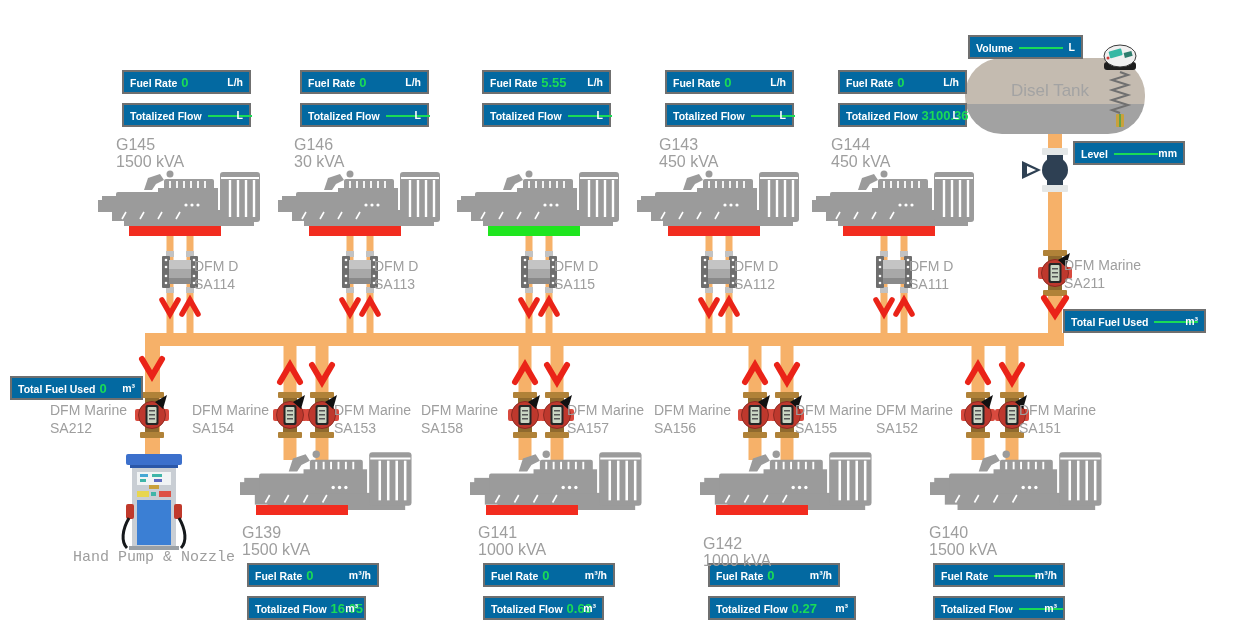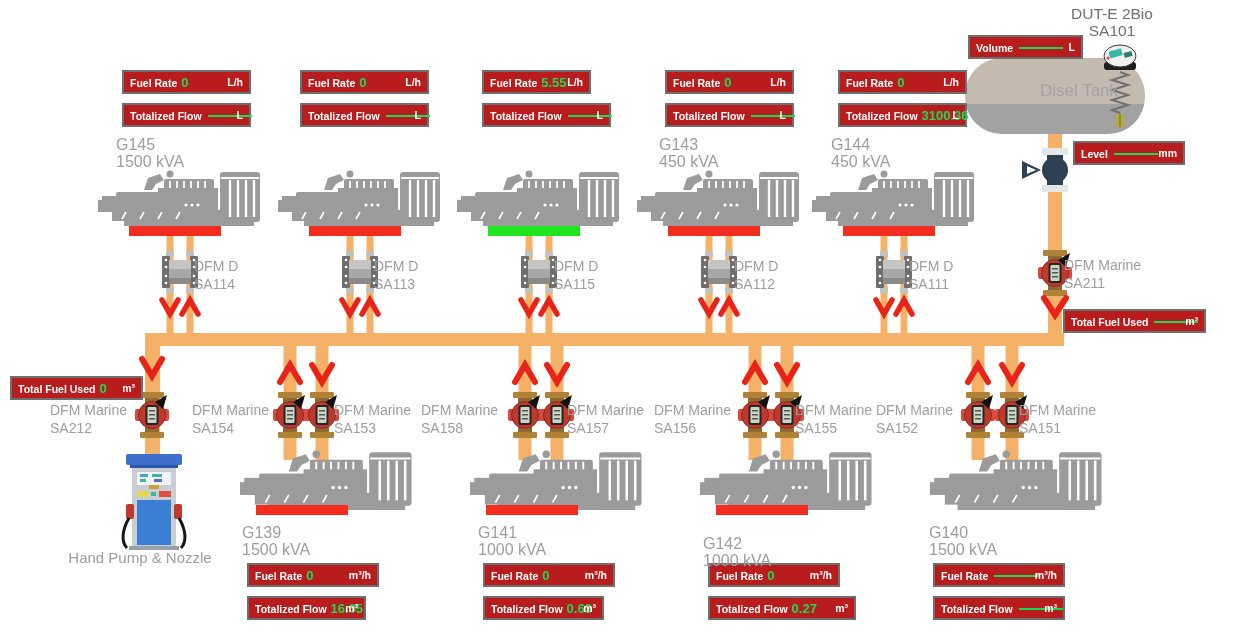--- a/index.html
+++ b/index.html
@@ -1,43 +1,43 @@
 <!DOCTYPE html>
 <html><head>
 <meta charset="utf-8">
 <style>
   html,body{margin:0;padding:0;background:#fff;}
   .stage{position:relative;width:1234px;height:632px;background:#fff;overflow:hidden;
          font-family:"Liberation Sans",sans-serif;}
   .layer{position:absolute;left:0;top:0;}
   
-  .dbox{position:absolute;height:24px;box-sizing:border-box;background:#b91c1c;
+  .dbox{position:absolute;height:24px;box-sizing:border-box;background:#0369a1;
         border:2px solid #6F6F6F;padding:0 6px;line-height:20px;white-space:nowrap;
         z-index:5;}
   .dl{color:#fff;font-weight:700;font-size:10.5px;}
   .dv{color:#1ADB56;font-weight:700;font-size:13px;margin-left:4px;}
   .dv:empty{display:inline-block;width:44px;height:2.5px;background:#1ADB56;
             margin-left:6px;vertical-align:3px;}
   .du{position:absolute;right:6px;top:50%;transform:translateY(-50%);
       color:#fff;font-weight:700;font-size:10.5px;}
   
   .gen{position:absolute;z-index:3;}
   .gen svg{display:block;}
   .gbar{position:absolute;height:10px;width:92px;z-index:4;}
   
   .genname{position:absolute;width:140px;text-align:left;color:#9E9E9E;
            font-size:16px;line-height:17px;z-index:5;}
   .mlabel{position:absolute;width:96px;text-align:left;color:#9E9E9E;
           font-size:14px;line-height:18px;z-index:5;}
-  .tanktitle{position:absolute;left:999px;top:81px;width:160px;text-align:center;
+  .tanktitle{position:absolute;left:970px;top:81px;width:160px;text-align:center;
              color:#A3A3A3;font-size:17px;z-index:2;}
   .dutelabel{position:absolute;left:1044px;top:5px;width:136px;text-align:center;
              color:#6F6F6F;font-size:15.5px;line-height:17px;z-index:5;}
-  .pumplabel{position:absolute;left:40px;top:549px;width:200px;text-align:center;
-             color:#9E9E9E;font-size:15px;z-index:5;}
+  .pumplabel{position:absolute;left:54px;top:549px;width:200px;text-align:center;
+             color:#9E9E9E;font-size:15px;z-index:5;font-family:Liberation Mono, monospace;}
 </style>
 </head>
 <body>
 
 <div class="stage">
 
   <svg class="layer" width="1234" height="632" viewBox="0 0 1234 632">
     <defs>
       <clipPath id="tclip">
           <rect x="965" y="58" width="180" height="76" rx="37"></rect>
@@ -303,21 +303,21 @@
   </div>
   <div class="dbox" style="left:122px;top:103px;width:129px">
     <span class="dl">Totalized Flow</span><span class="dv"></span><span class="du">L</span>
   </div>
   <div class="dbox" style="left:300px;top:70px;width:129px">
     <span class="dl">Fuel Rate</span><span class="dv">0</span><span class="du">L/h</span>
   </div>
   <div class="dbox" style="left:300px;top:103px;width:129px">
     <span class="dl">Totalized Flow</span><span class="dv"></span><span class="du">L</span>
   </div>
-  <div class="dbox" style="left:482px;top:70px;width:109px">
+  <div class="dbox" style="left:482px;top:70px;width:129px">
     <span class="dl">Fuel Rate</span><span class="dv">5.55</span><span class="du">L/h</span>
   </div>
   <div class="dbox" style="left:482px;top:103px;width:129px">
     <span class="dl">Totalized Flow</span><span class="dv"></span><span class="du">L</span>
   </div>
   <div class="dbox" style="left:665px;top:70px;width:129px">
     <span class="dl">Fuel Rate</span><span class="dv">0</span><span class="du">L/h</span>
   </div>
   <div class="dbox" style="left:665px;top:103px;width:129px">
     <span class="dl">Totalized Flow</span><span class="dv"></span><span class="du">L</span>
@@ -364,20 +364,24 @@
     <span class="dl">Total Fuel Used</span><span class="dv"></span><span class="du">m³</span>
   </div>
   <div class="dbox" style="left:10px;top:376px;width:133px">
     <span class="dl">Total Fuel Used</span><span class="dv">0</span><span class="du">m³</span>
   </div>
 
   <div class="genname" style="left:116px;top:136px">
     <div>G145</div>
     <div>1500 kVA</div>
   </div>
+  <div class="genname" style="left:294px;top:136px">
+    <div>G146</div>
+    <div>30 kVA</div>
+  </div>
   <div class="genname" style="left:659px;top:136px">
     <div>G143</div>
     <div>450 kVA</div>
   </div>
   <div class="genname" style="left:831px;top:136px">
     <div>G144</div>
     <div>450 kVA</div>
   </div>
   <div class="genname" style="left:242px;top:524px">
     <div>G139</div>
@@ -451,19 +455,15 @@
   <div class="mlabel" style="left:876px;top:401px">
     <div>DFM Marine</div>
     <div>SA152</div>
   </div>
   <div class="mlabel" style="left:1019px;top:401px">
     <div>DFM Marine</div>
     <div>SA151</div>
   </div>
 
   <div class="tanktitle">Disel Tank</div>
-  <div class="dutelabel">
-    <div>DUT-E 2Bio</div>
-    <div>SA101</div>
-  </div>
   <div class="pumplabel">Hand Pump &amp; Nozzle</div>
 
 </div>
 
 </body></html>

